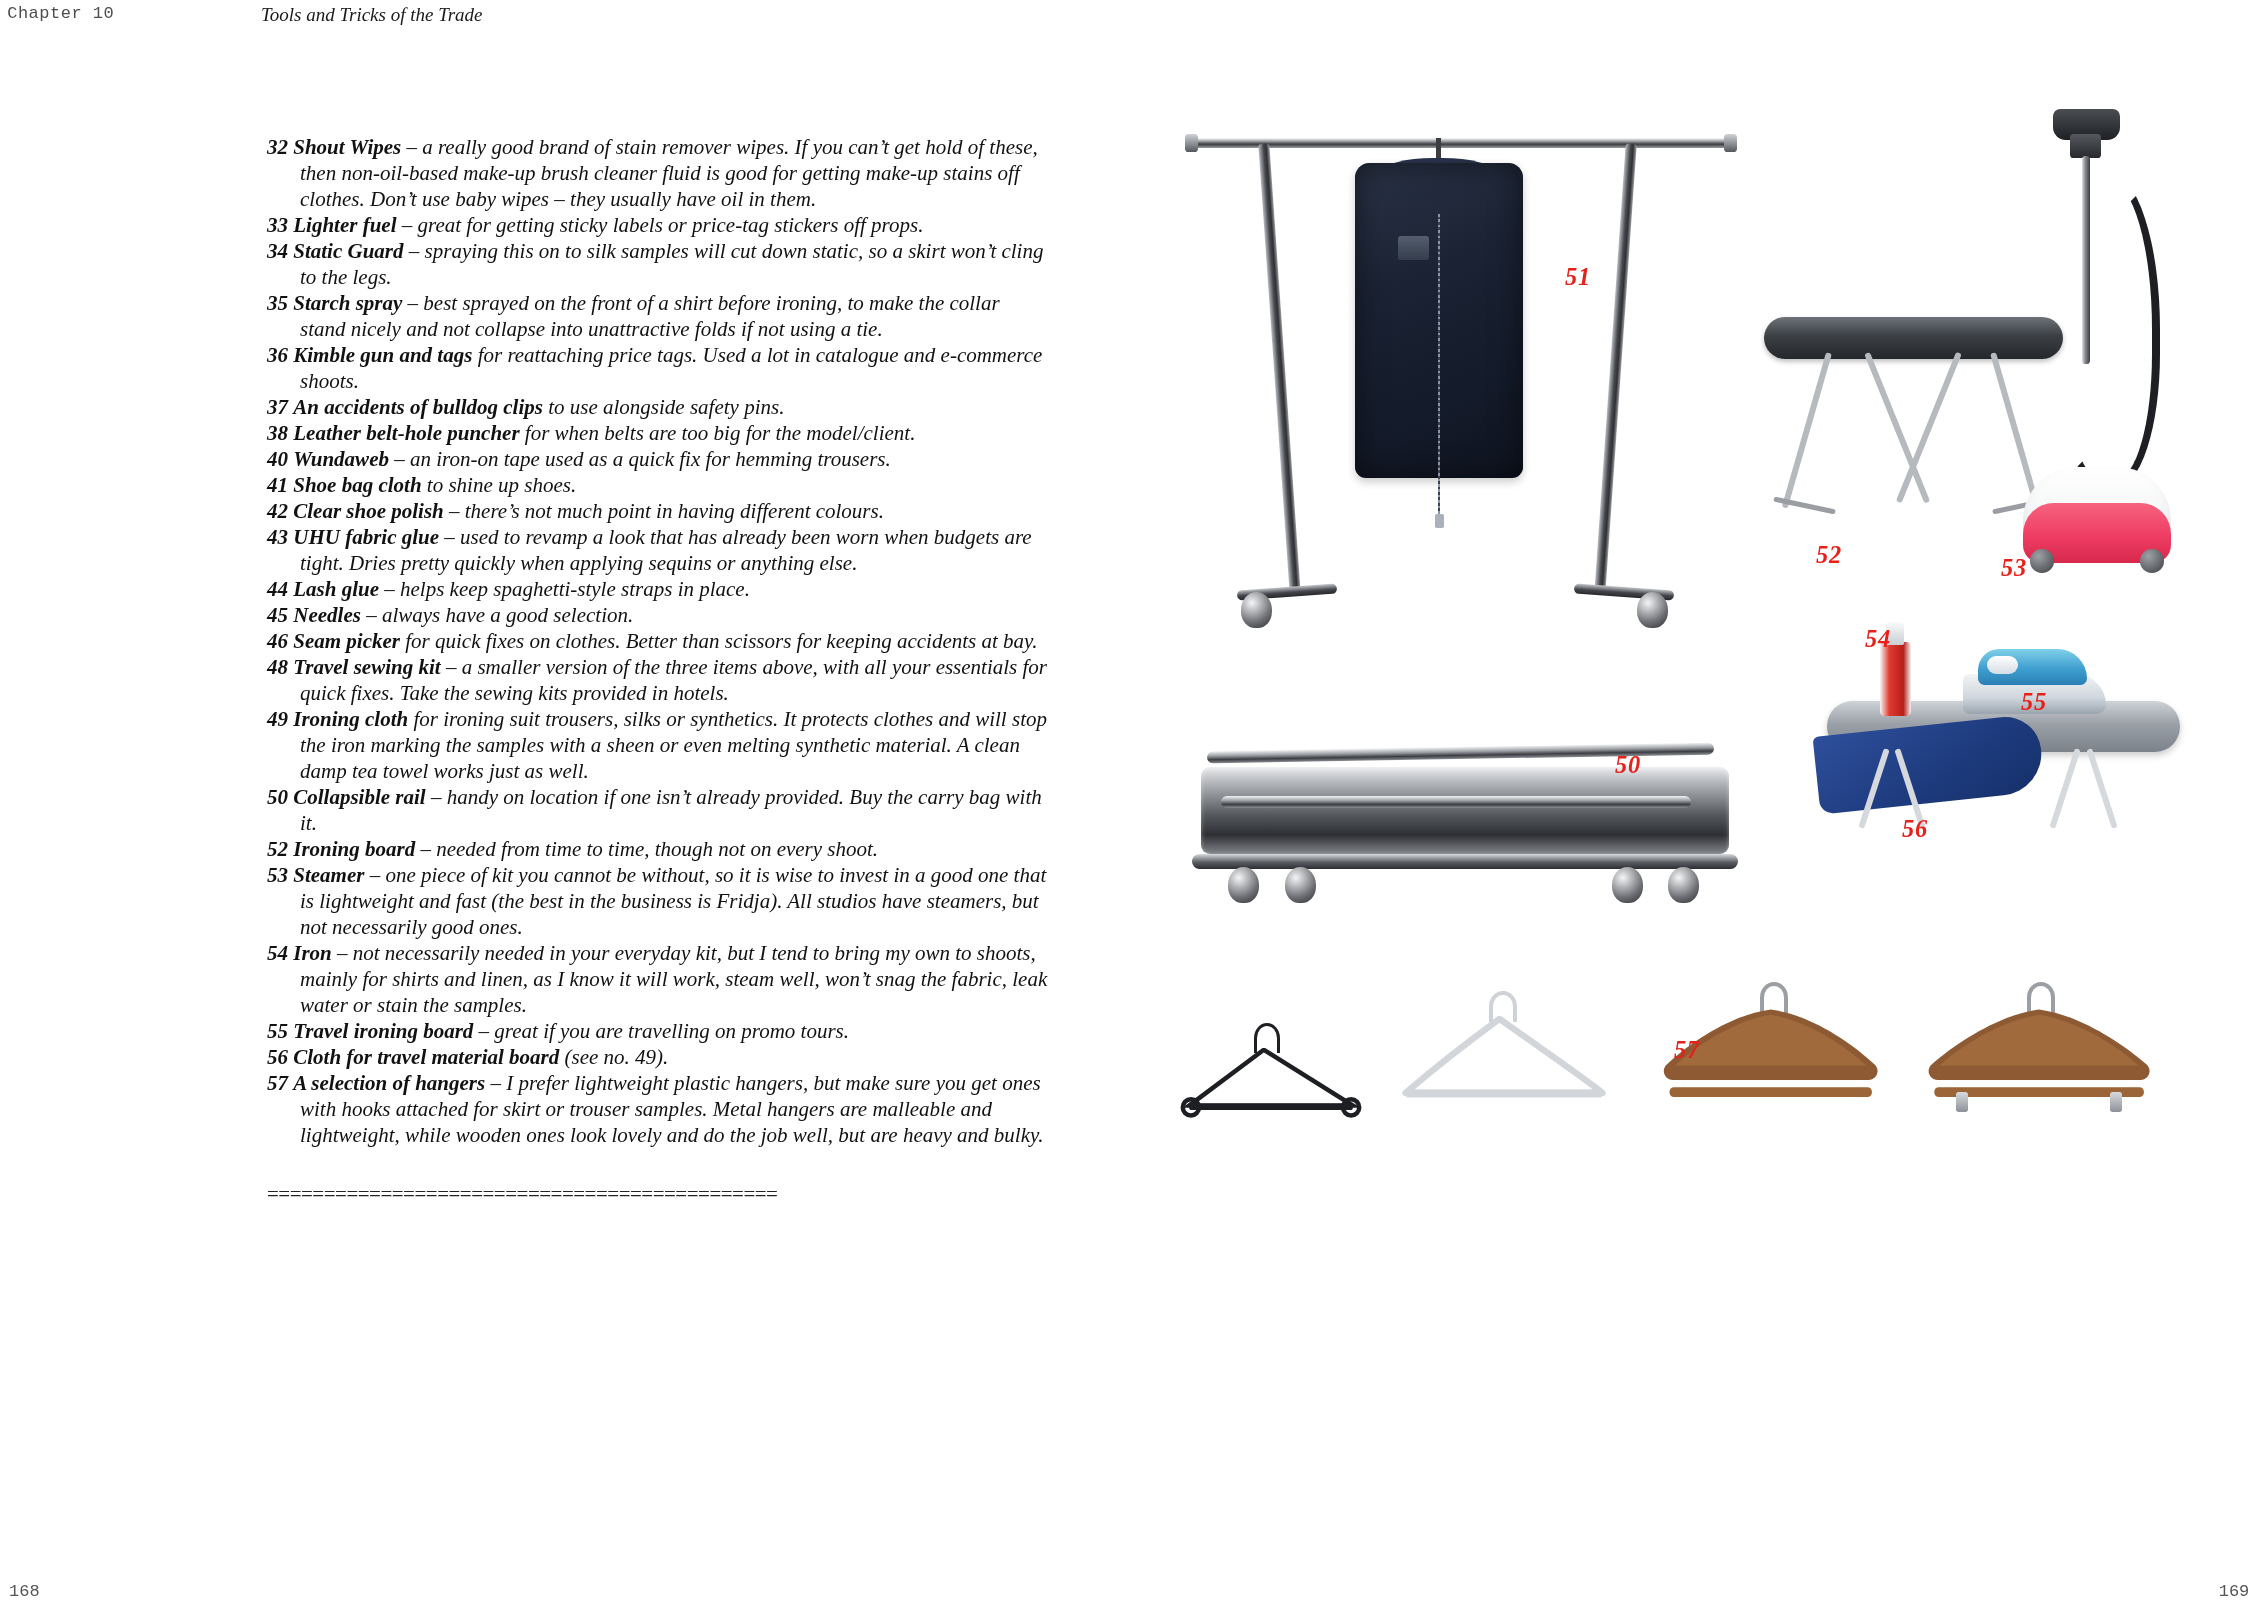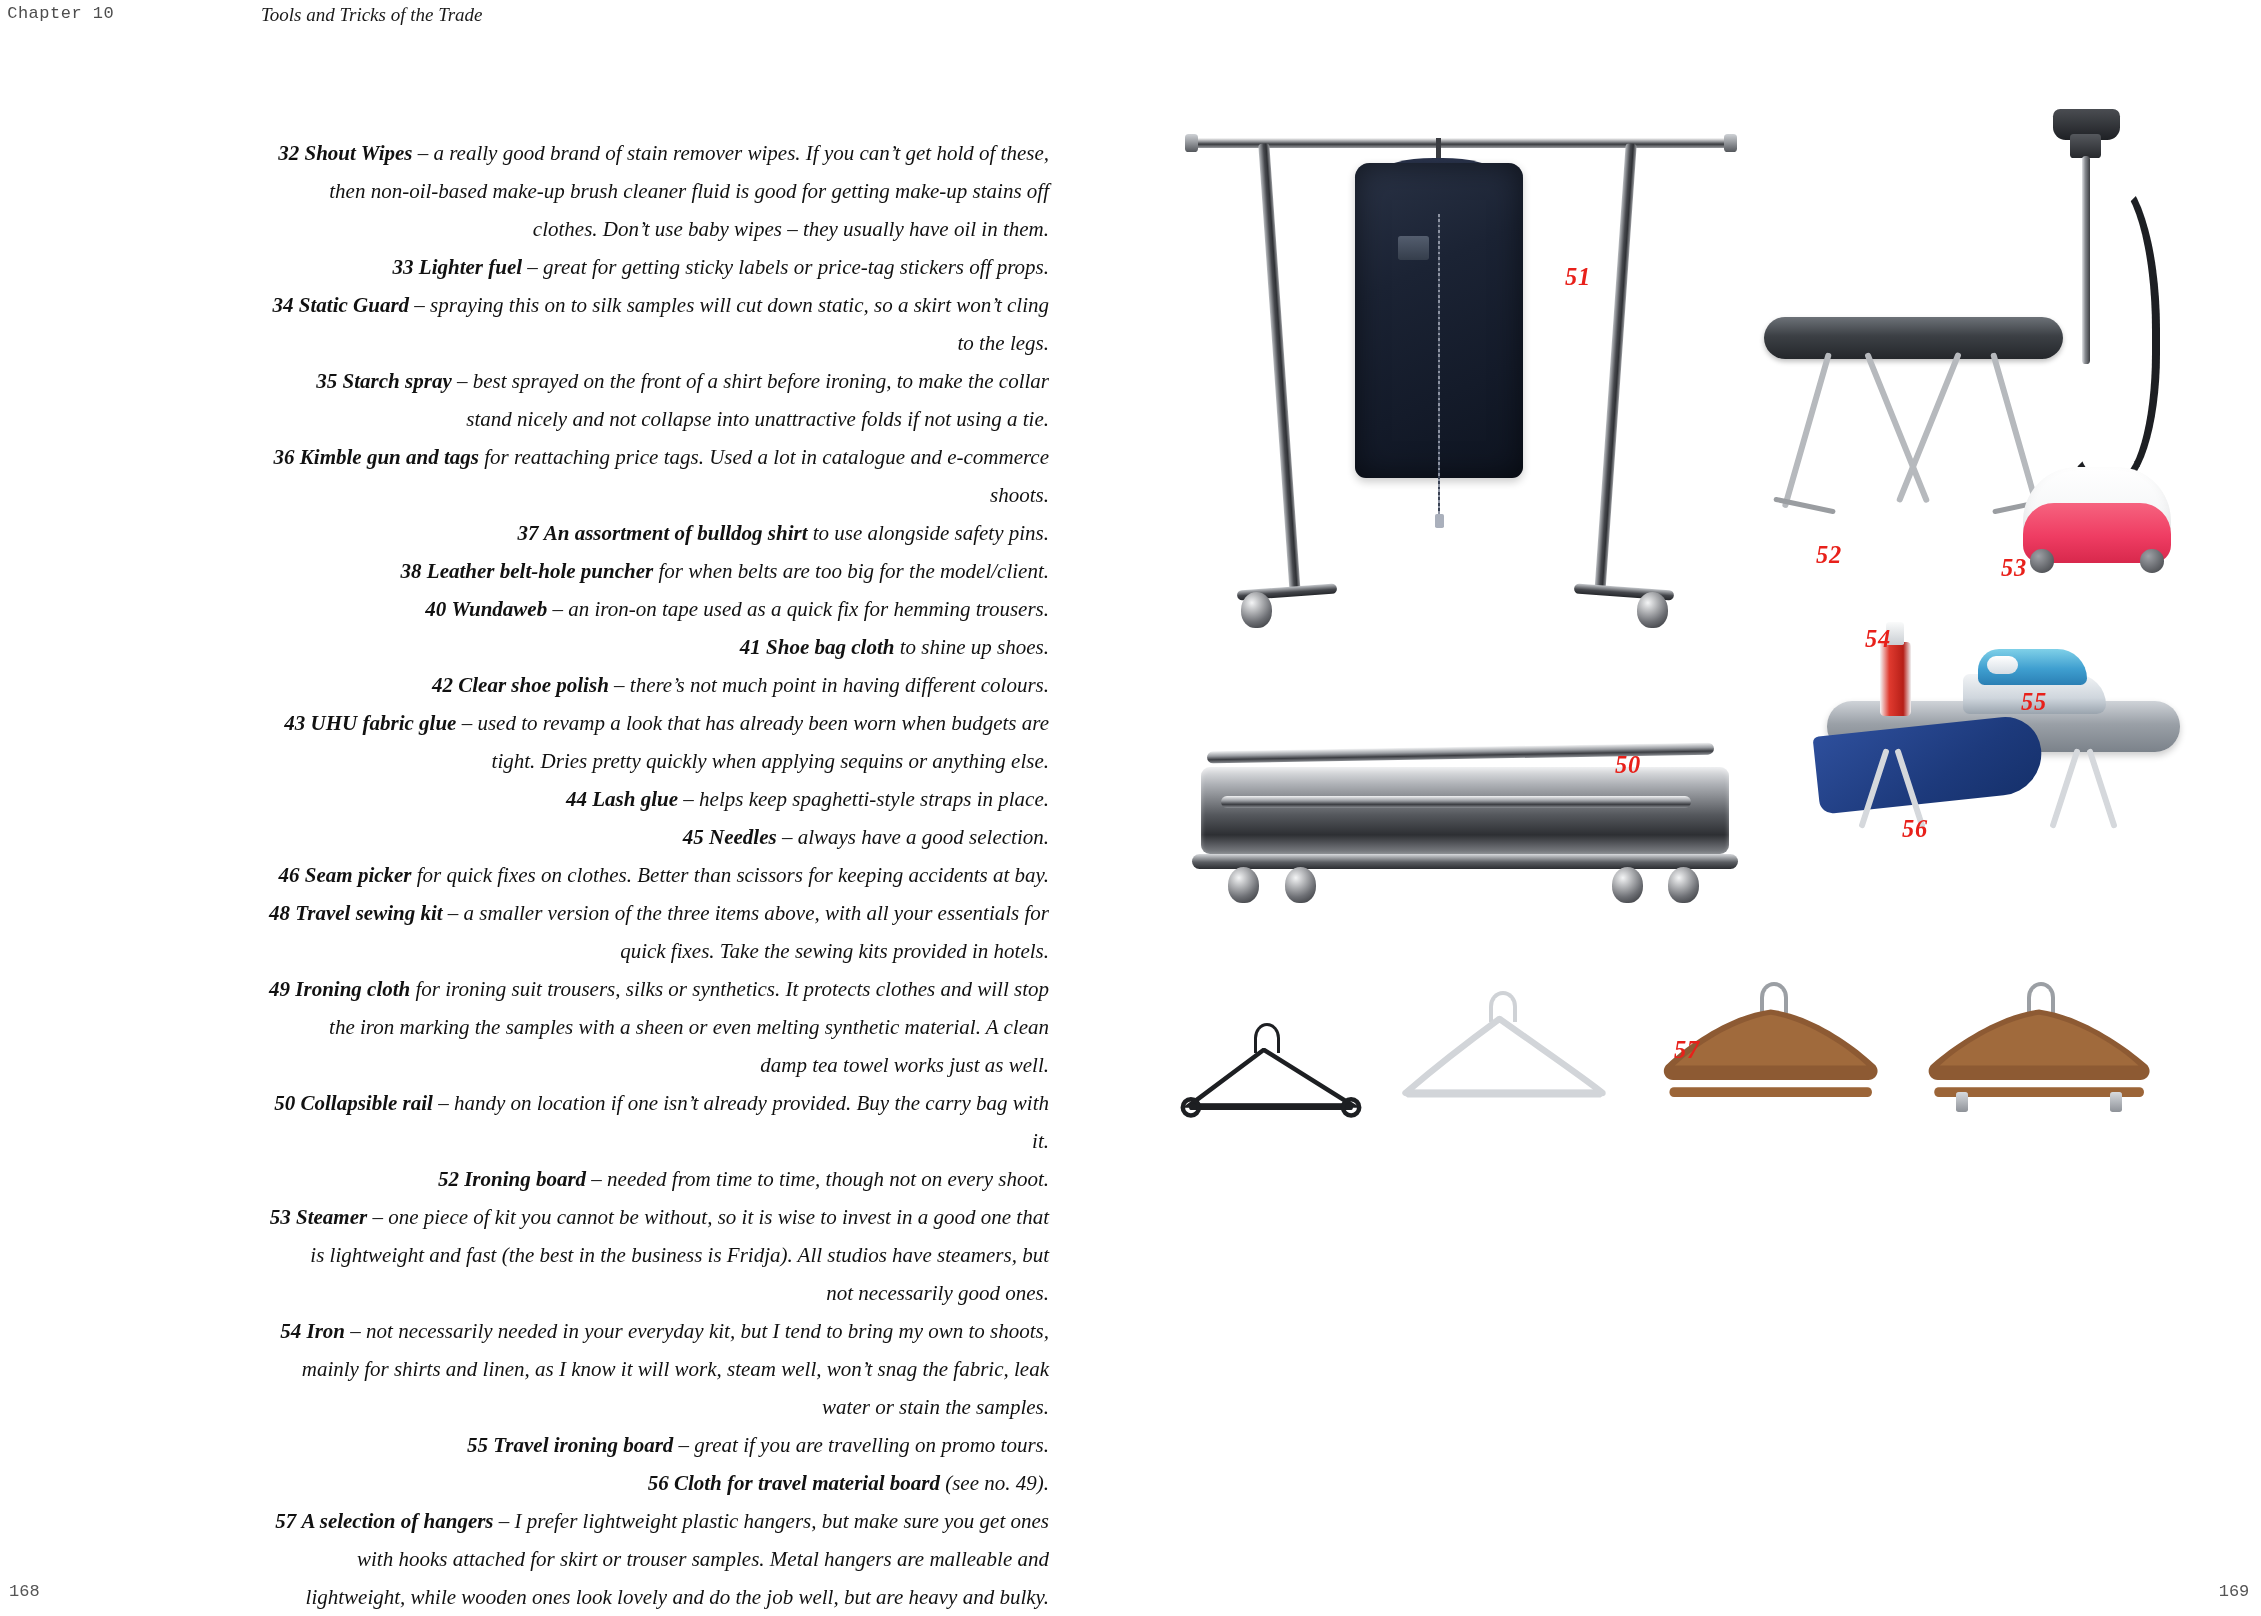--- a/index.html
+++ b/index.html
@@ -34,26 +34,26 @@
   .folio-right{right:12.7px;}
 
   
   .col{
     position:absolute;
     left:267px;top:134px;width:782px;
   }
   .itm{
     font-style:italic;
     font-size:21px;
-    line-height:38px;
+    line-height:26px;
     color:#111;
     text-indent:-33px;
     padding-left:33px;
     margin:0;
-    text-align:right;
+    text-align:left;
   }
   .itm b{font-weight:bold;font-style:italic;}
   .num{font-weight:bold;font-style:italic;}
 
   .rule{
     margin-top:34px;
     font-family:"Liberation Serif",serif;
     font-size:21px;letter-spacing:-0.5px;color:#222;
     white-space:nowrap;overflow:hidden;width:778px;
   }
@@ -175,21 +175,21 @@
 
   <div class="head-chapter">Chapter 10</div>
   <div class="head-title">Tools and Tricks of the Trade</div>
 
   <div class="col" id="list-root">
       <p class="itm"><span class="num">32</span> <b>Shout Wipes</b><span> – a really good brand of stain remover wipes. If you can’t get hold of these, then non-oil-based make-up brush cleaner fluid is good for getting make-up stains off clothes. Don’t use baby wipes – they usually have oil in them.</span></p>
       <p class="itm"><span class="num">33</span> <b>Lighter fuel</b><span> – great for getting sticky labels or price-tag stickers off props.</span></p>
       <p class="itm"><span class="num">34</span> <b>Static Guard</b><span> – spraying this on to silk samples will cut down static, so a skirt won’t cling to the legs.</span></p>
       <p class="itm"><span class="num">35</span> <b>Starch spray</b><span> – best sprayed on the front of a shirt before ironing, to make the collar stand nicely and not collapse into unattractive folds if not using a tie.</span></p>
       <p class="itm"><span class="num">36</span> <b>Kimble gun and tags</b><span> for reattaching price tags. Used a lot in catalogue and e-commerce shoots.</span></p>
-      <p class="itm"><span class="num">37</span> <b>An assortment of bulldog shirt</b><span> to use alongside safety pins.</span></p>
+      <p class="itm"><span class="num">37</span> <b>An accidents of bulldog clips</b><span> to use alongside safety pins.</span></p>
       <p class="itm"><span class="num">38</span> <b>Leather belt-hole puncher</b><span> for when belts are too big for the model/client.</span></p>
       <p class="itm"><span class="num">40</span> <b>Wundaweb</b><span> – an iron-on tape used as a quick fix for hemming trousers.</span></p>
       <p class="itm"><span class="num">41</span> <b>Shoe bag cloth</b><span> to shine up shoes.</span></p>
       <p class="itm"><span class="num">42</span> <b>Clear shoe polish</b><span> – there’s not much point in having different colours.</span></p>
       <p class="itm"><span class="num">43</span> <b>UHU fabric glue</b><span> – used to revamp a look that has already been worn when budgets are tight. Dries pretty quickly when applying sequins or anything else.</span></p>
       <p class="itm"><span class="num">44</span> <b>Lash glue</b><span> – helps keep spaghetti-style straps in place.</span></p>
       <p class="itm"><span class="num">45</span> <b>Needles</b><span> – always have a good selection.</span></p>
       <p class="itm"><span class="num">46</span> <b>Seam picker</b><span> for quick fixes on clothes. Better than scissors for keeping accidents at bay.</span></p>
       <p class="itm"><span class="num">48</span> <b>Travel sewing kit</b><span> – a smaller version of the three items above, with all your essentials for quick fixes. Take the sewing kits provided in hotels.</span></p>
       <p class="itm"><span class="num">49</span> <b>Ironing cloth</b><span> for ironing suit trousers, silks or synthetics. It protects clothes and will stop the iron marking the samples with a sheen or even melting synthetic material. A clean damp tea towel works just as well.</span></p>

